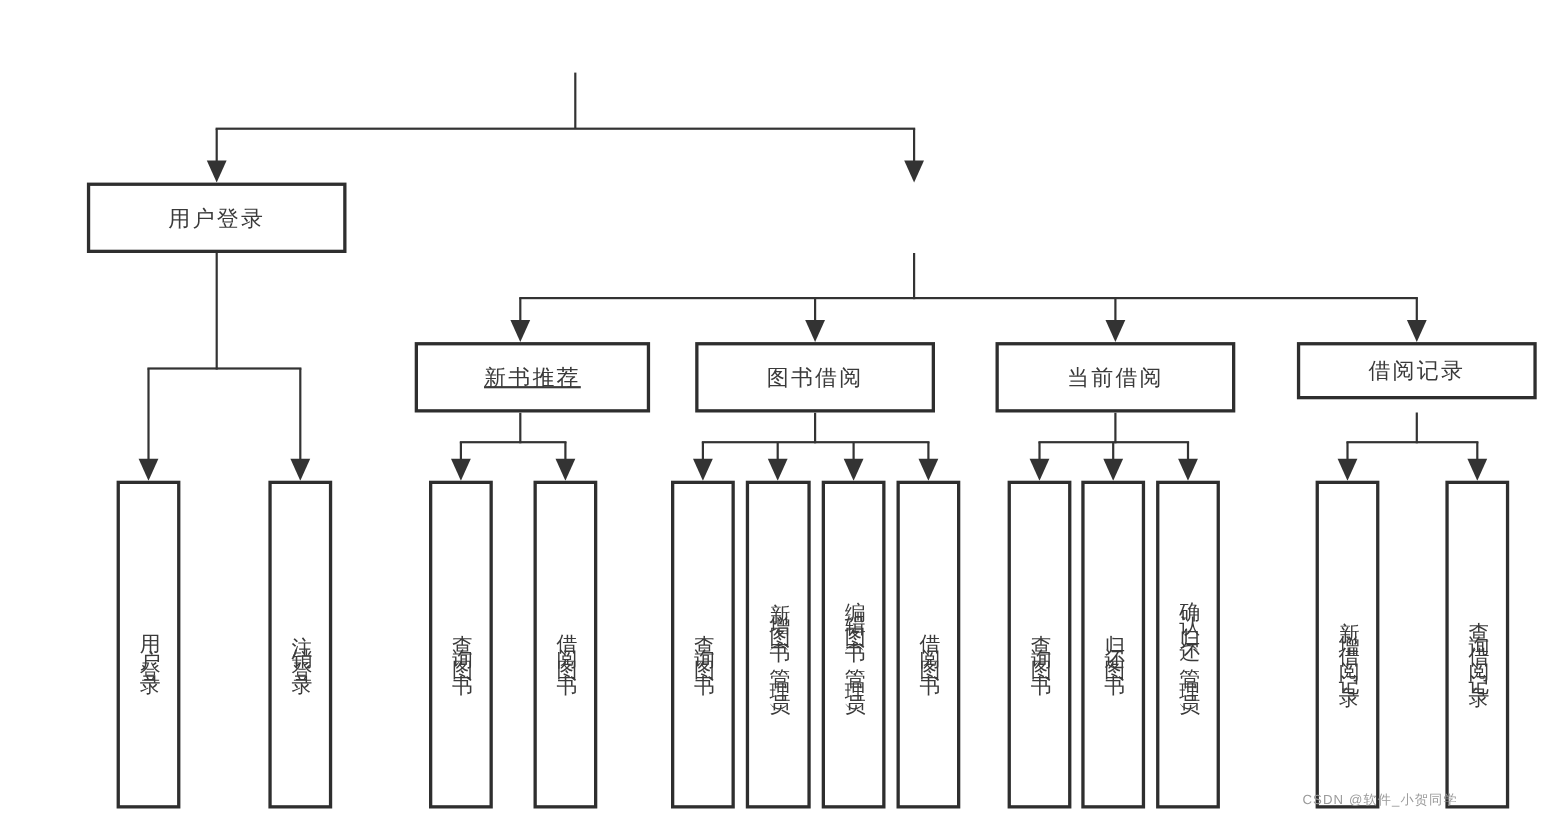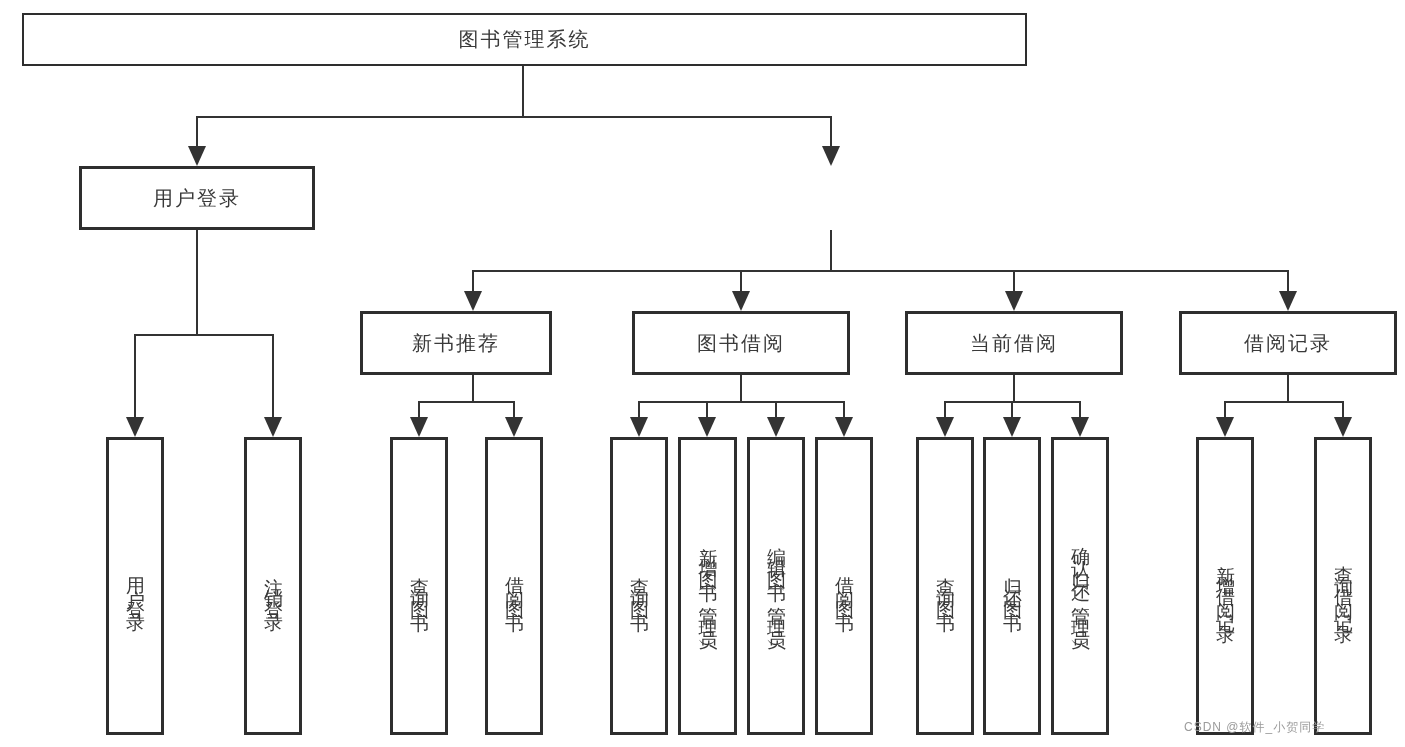--- a/index.html
+++ b/index.html
@@ -107,28 +107,27 @@
   <div class="arrow" style="left:1003px;top:417px;"></div>
   <div class="arrow" style="left:1071px;top:417px;"></div>
 
   <div class="vline" style="left:1287px;top:375px;width:2px;height:28px;"></div>
   <div class="hline" style="left:1224px;top:401px;width:120px;height:2px;"></div>
   <div class="vline" style="left:1224px;top:402px;width:2px;height:16px;"></div>
   <div class="vline" style="left:1342px;top:402px;width:2px;height:16px;"></div>
   <div class="arrow" style="left:1216px;top:417px;"></div>
   <div class="arrow" style="left:1334px;top:417px;"></div>
 
-  <div class="box h root" style="left:22px;top:13px;width:1005px;height:53px;">图书管理系统</div>
 
   <div class="box h" style="left:79px;top:166px;width:236px;height:64px;">用户登录</div>
 
-  <div class="box h" style="left:360px;top:311px;width:192px;height:64px;">新书推荐</div>
+  <div class="box h" style="left:377px;top:311px;width:214px;height:64px;text-decoration:underline;">新书推荐</div>
   <div class="box h" style="left:905px;top:311px;width:218px;height:64px;">当前借阅</div>
   <div class="box h" style="left:632px;top:311px;width:218px;height:64px;">图书借阅</div>
-  <div class="box h" style="left:1179px;top:311px;width:218px;height:64px;">借阅记录</div>
+  <div class="box h" style="left:1179px;top:311px;width:218px;height:52px;">借阅记录</div>
 
   <div class="box v" style="left:106px;top:437px;width:58px;height:298px;">
     <span>用户登录</span>
   </div>
   <div class="box v" style="left:244px;top:437px;width:58px;height:298px;">
     <span>注销登录</span>
   </div>
 
   <div class="box v" style="left:390px;top:437px;width:58px;height:298px;">
     <span>查询图书</span>

